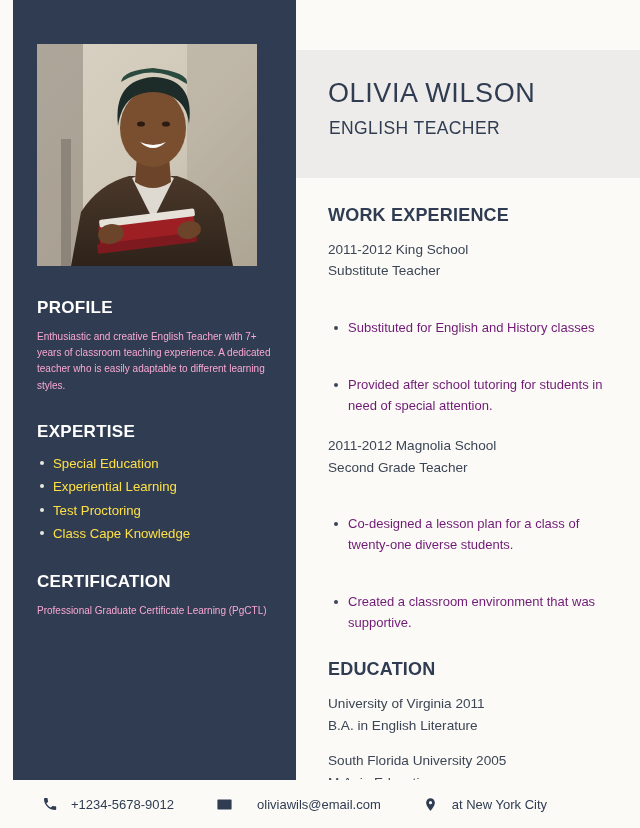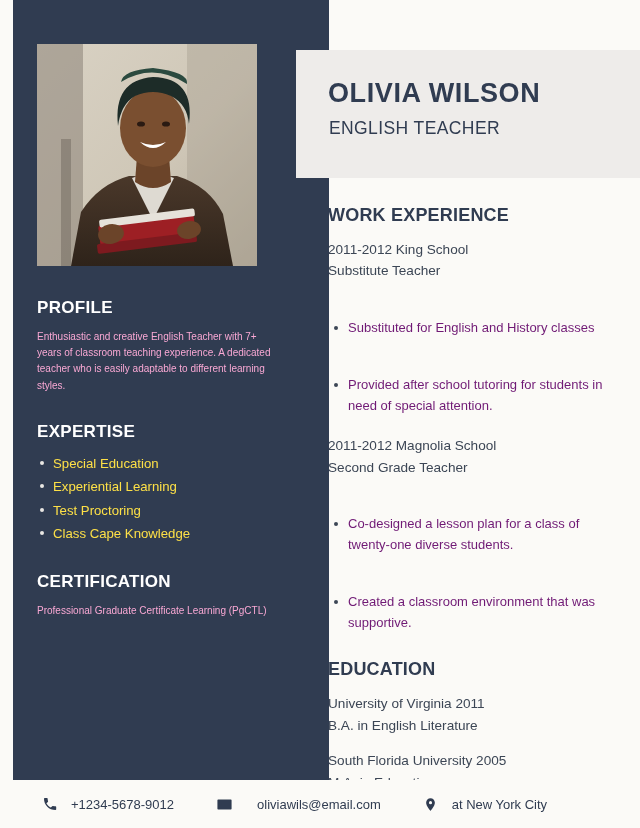--- a/index.html
+++ b/index.html
@@ -12,21 +12,21 @@
     position: relative;
     width: 640px; height: 828px;
     background: #fbfaf7;
     overflow: hidden;
   }
 
   
   .left-col {
     position: absolute;
     left: 13px; top: 0;
-    width: 316px; height: 780px;
+    width: 283px; height: 780px;
     background: #303c51;
   }
   .photo-frame {
     position: absolute;
     left: 24px; top: 44px;
     width: 220px; height: 222px;
     overflow: hidden;
     background: #b9b1a4;
   }
   .photo-svg { display: block; width: 220px; height: 222px; }
@@ -75,21 +75,21 @@
     position: absolute;
     left: 296px; top: 50px;
     width: 344px; height: 128px;
     background: #eeecea;
   }
   .name {
     position: absolute;
     left: 32px; top: 28px;
     color: #303c51;
     font-size: 27px;
-    font-weight: bold;
+    font-weight: normal;
     letter-spacing: 0.6px;
   }
   .role {
     position: absolute;
     left: 33px; top: 68px;
     color: #303c51;
     font-size: 17.5px;
     letter-spacing: 0.4px;
   }
 

